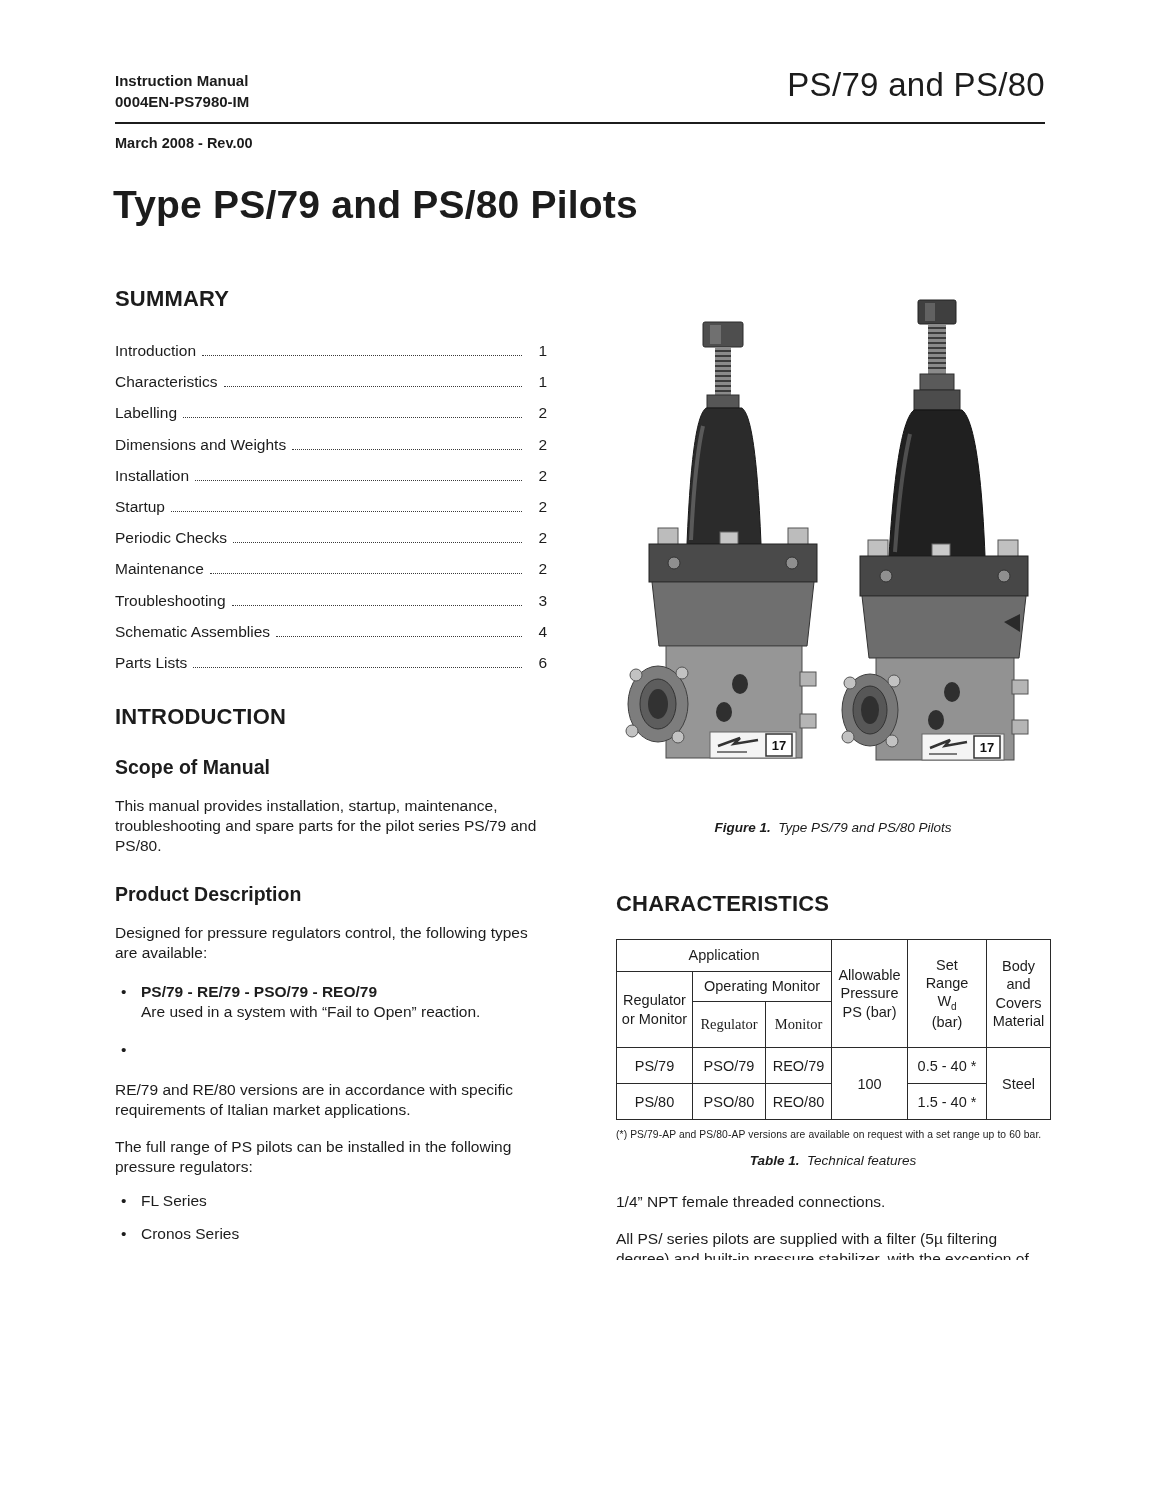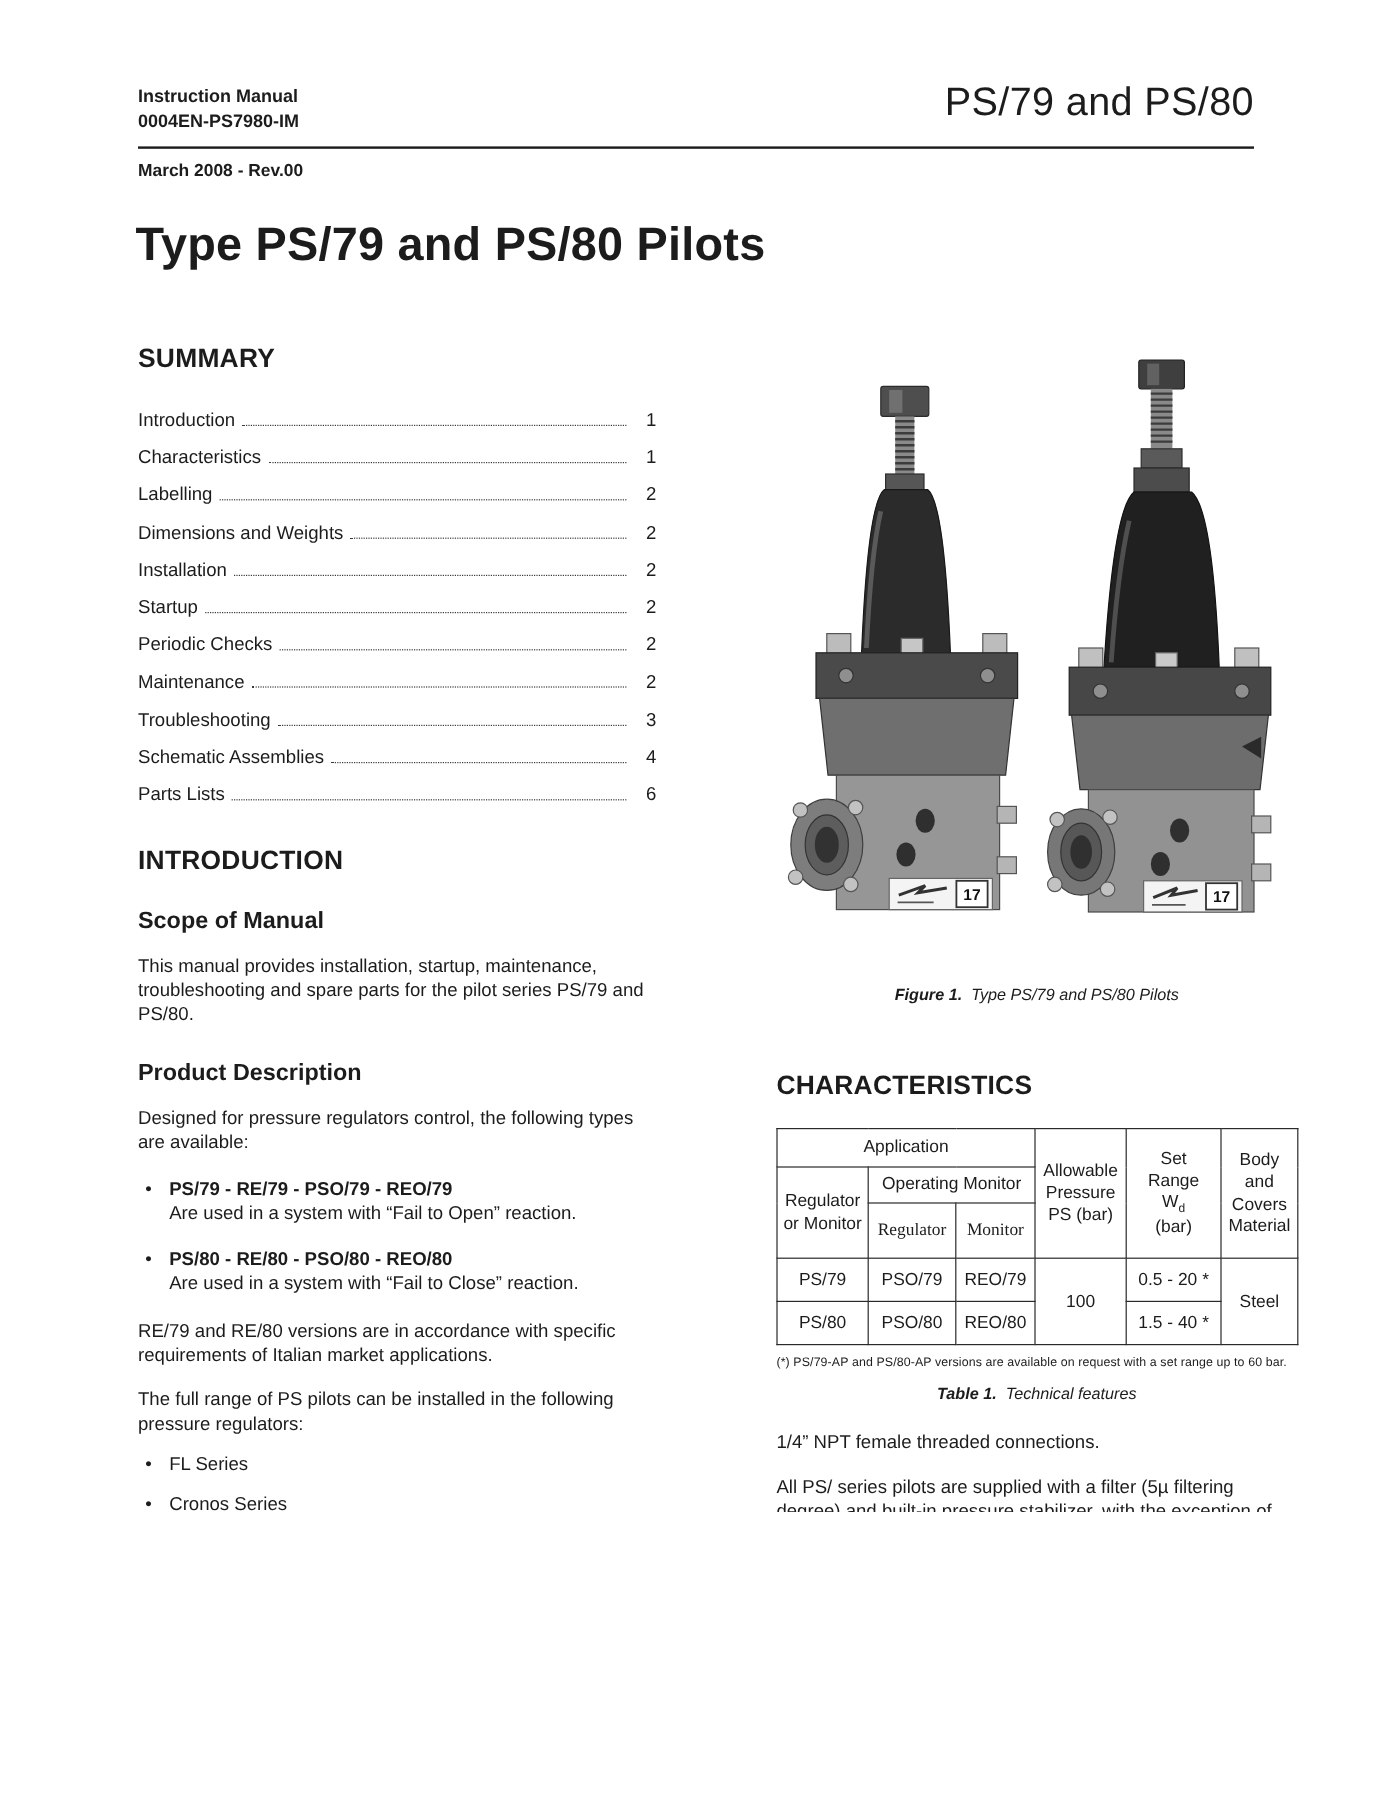--- a/index.html
+++ b/index.html
@@ -18,21 +18,21 @@
     display:flex; justify-content:space-between; align-items:flex-start;
   }
   .header-left { font-size:15px; font-weight:bold; line-height:1.4; }
   .header-right { font-size:33px; font-weight:normal; letter-spacing:.3px; margin-top:-4px; }
   .header-rule { position:absolute; left:115px; right:114px; top:122px; height:2px; background:#1c1c1c; }
   .date-rev { position:absolute; left:115px; top:135px; font-size:14.5px; font-weight:bold; }
   .doc-title { position:absolute; left:113px; top:183px; font-size:39px; font-weight:bold; letter-spacing:.2px; }
 
   
   .col-left  { position:absolute; left:115px; top:286px; width:432px; }
-  .col-right { position:absolute; left:647px; top:286px; width:434px; }
+  .col-right { position:absolute; left:616px; top:286px; width:434px; }
 
   h2.section { font-size:22px; font-weight:bold; letter-spacing:.2px; }
   h3.subsection { font-size:19.5px; font-weight:bold; }
   p.body { font-size:15.5px; line-height:1.3; }
 
   
   .toc { margin-top:30px; }
   .toc-row { display:flex; align-items:baseline; font-size:15.5px; margin-bottom:13.2px; }
   .toc-label { white-space:nowrap; }
   .toc-leader { flex:1; border-bottom:1.8px dotted #3a3a3a; margin:0 7px 3px 6px; }
@@ -168,24 +168,20 @@
 
     <div class="bullet-item">
       <span class="bullet-mark">•</span>
       <div>
         <div class="b-title">PS/79 - RE/79 - PSO/79 - REO/79</div>
         <div class="b-desc">Are used in a system with “Fail to Open” reaction.</div>
       </div>
     </div>
     <div class="bullet-item">
       <span class="bullet-mark">•</span>
-      <div>
-        <div class="b-title">PS/80 - RE/80 - PSO/80 - REO/80</div>
-        <div class="b-desc">Are used in a system with “Fail to Close” reaction.</div>
-      </div>
     </div>
 
     <p class="body" style="margin-top:20px;">RE/79 and RE/80 versions are in accordance with specific requirements of Italian market applications.</p>
     <p class="body" style="margin-top:17px;">The full range of PS pilots can be installed in the following pressure regulators:</p>
 
     <div class="series-item">
         <span class="bullet-mark">•</span>
         <span>FL Series</span>
       </div>
     <div class="series-item">
@@ -324,21 +320,21 @@
       </tr>
       <tr class="row-sub2">
         <td class="hdr">Regulator</td>
         <td class="hdr">Monitor</td>
       </tr>
       <tr class="row-data">
         <td>PS/79</td>
         <td>PSO/79</td>
         <td>REO/79</td>
         <td rowspan="2">100</td>
-        <td>0.5 - 20 *</td>
+        <td>0.5 - 40 *</td>
         <td rowspan="2">Steel</td>
       </tr>
       <tr class="row-data">
         <td>PS/80</td>
         <td>PSO/80</td>
         <td>REO/80</td>
         <td>1.5 - 40 *</td>
       </tr>
     </tbody>
       </table>

